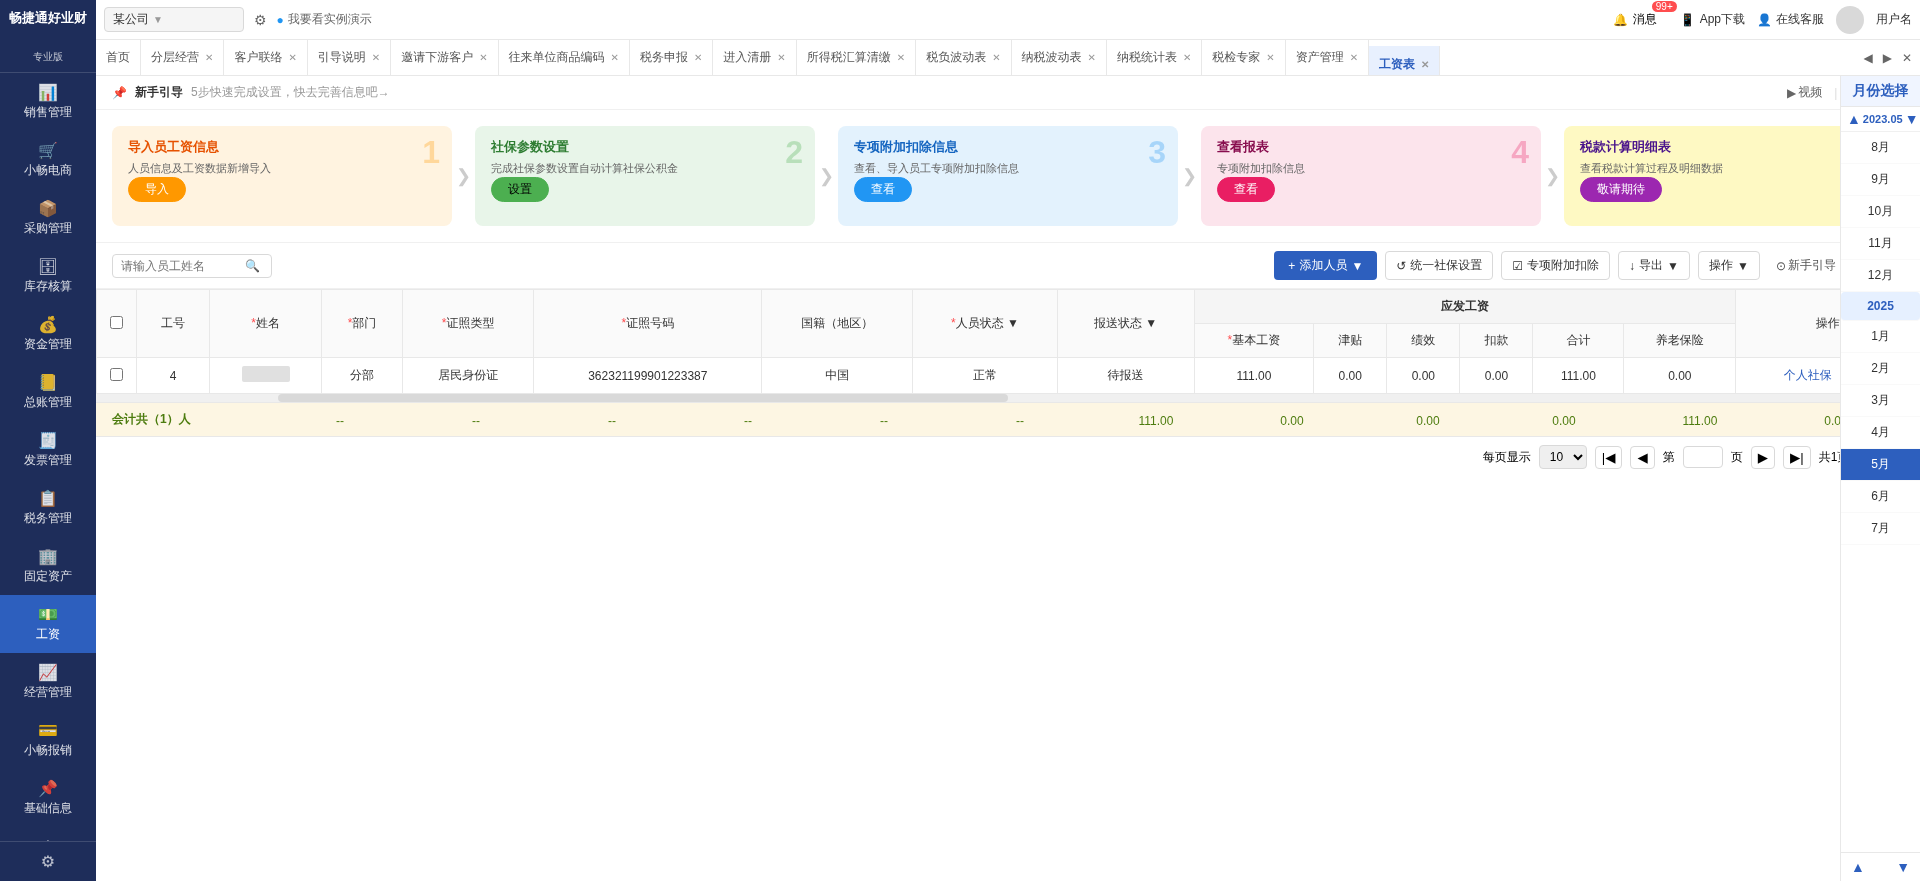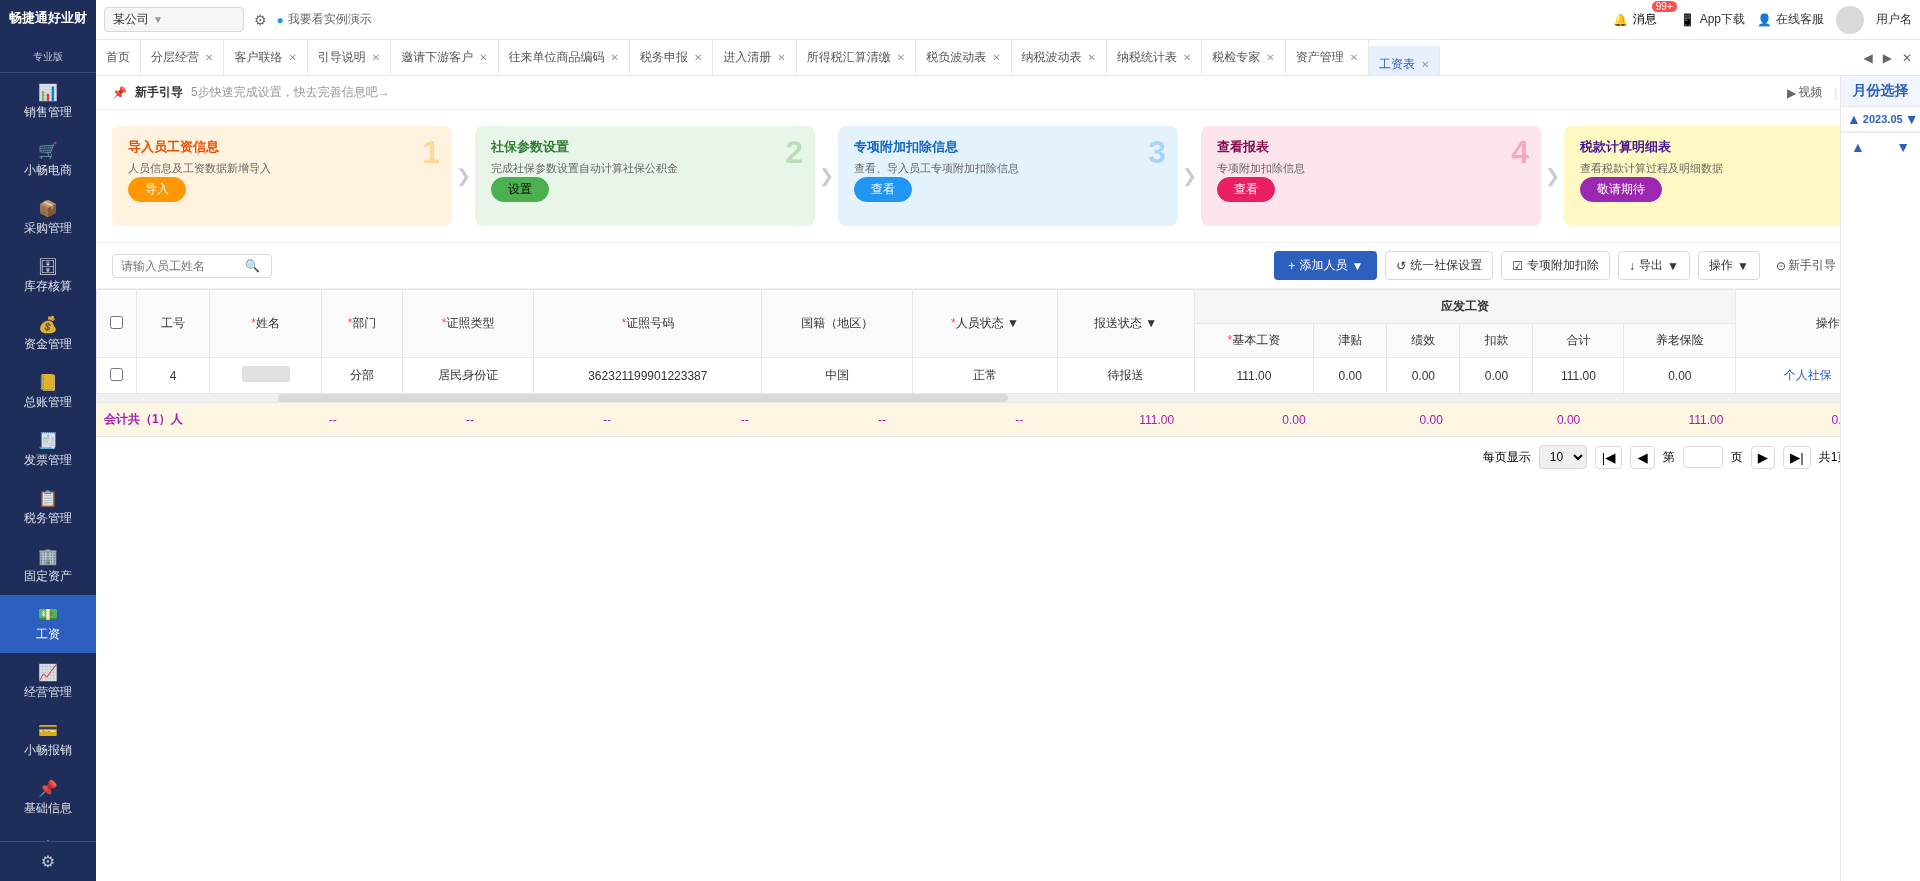--- a/index.html
+++ b/index.html
@@ -64,21 +64,21 @@
     .tabsbar {
       position: fixed; left: 96px; top: 40px; right: 0; height: 36px;
       background: #fff; display: flex; align-items: center;
       border-bottom: 1px solid #e8e8e8; z-index: 98; overflow: hidden;
     }
     .tab-item {
       display: flex; align-items: center; gap: 4px; padding: 0 10px;
       height: 36px; cursor: pointer; white-space: nowrap; font-size: 12px;
       color: #555; border-right: 1px solid #e8e8e8; flex-shrink: 0;
     }
-    .tab-item.active { background: #e8f0fe; color: #2d5fbe; font-weight: normal; margin-top: 13px; }
+    .tab-item.active { background: #e8f0fe; color: #2d5fbe; font-weight: bold; margin-top: 13px; }
     .tab-close { font-size: 10px; color: #999; margin-left: 2px; }
     .tab-nav { display: flex; align-items: center; gap: 2px; padding: 0 4px; margin-left: auto; }
     .tab-nav-btn { font-size: 12px; color: #666; cursor: pointer; padding: 2px 4px; }
 
     
     .main {
       position: fixed; left: 96px; top: 76px; right: 0; bottom: 0;
       overflow: auto; background: #f5f5f5; display: flex;
     }
     .content-area {
@@ -172,22 +172,22 @@
     th, td { border: 1px solid #e8e8e8; padding: 8px 10px; text-align: center; white-space: nowrap; }
     th { font-weight: normal; color: #333; background: #fafafa; }
     td { color: #333; }
     .th-group { background: #f5f5f5; font-weight: bold; }
     .required { color: #ff4d4f; }
     .col-check { width: 40px; }
     .ops-link { color: #2d5fbe; cursor: pointer; margin: 0 2px; }
 
     
     .table-footer {
-      background: #fdf6e3; padding: 8px 8px; display: flex; align-items: center;
-      border-top: 1px solid #e8e8e8; font-size: 12px; color: #a21caf;
+      background: #fdf6e3; padding: 8px 16px; display: flex; align-items: flex-end;
+      border-top: 1px solid #e8e8e8; font-size: 12px; color: #4d7c0f;
       position: sticky; bottom: 0;
     }
     .footer-total { min-width: 160px; font-weight: bold; }
     .footer-cells { display: flex; gap: 0; flex: 1; }
     .footer-cell { flex: 1; text-align: center; padding: 0 10px; }
 
     
     .pagination {
       background: #fff; padding: 8px 16px; display: flex; align-items: center;
       justify-content: flex-end; gap: 8px; border-top: 1px solid #e8e8e8; font-size: 12px;
@@ -591,18 +591,33 @@
     </div>
   </div>
 
   <div class="month-panel">
     <div class="month-panel-header">月份选择</div>
     <div class="month-nav">
       <span class="month-nav-btn">▲</span>
       <span style="font-size:11px;color:#2d5fbe;font-weight:bold">2023.05</span>
       <span class="month-nav-btn">▼</span>
     </div>
+    <div class="month-items">
+      <div class="month-item">8月</div>
+      <div class="month-item">9月</div>
+      <div class="month-item">10月</div>
+      <div class="month-item">11月</div>
+      <div class="month-item">12月</div>
+      <div class="month-item year">2025</div>
+      <div class="month-item">1月</div>
+      <div class="month-item">2月</div>
+      <div class="month-item">3月</div>
+      <div class="month-item">4月</div>
+      <div class="month-item active">5月</div>
+      <div class="month-item">6月</div>
+      <div class="month-item">7月</div>
+    </div>
     <div class="month-panel-bottom">
       <span class="month-panel-nav-btn">▲</span>
       <span class="month-panel-nav-btn">▼</span>
     </div>
   </div>
 </div>
 
 </body></html>

